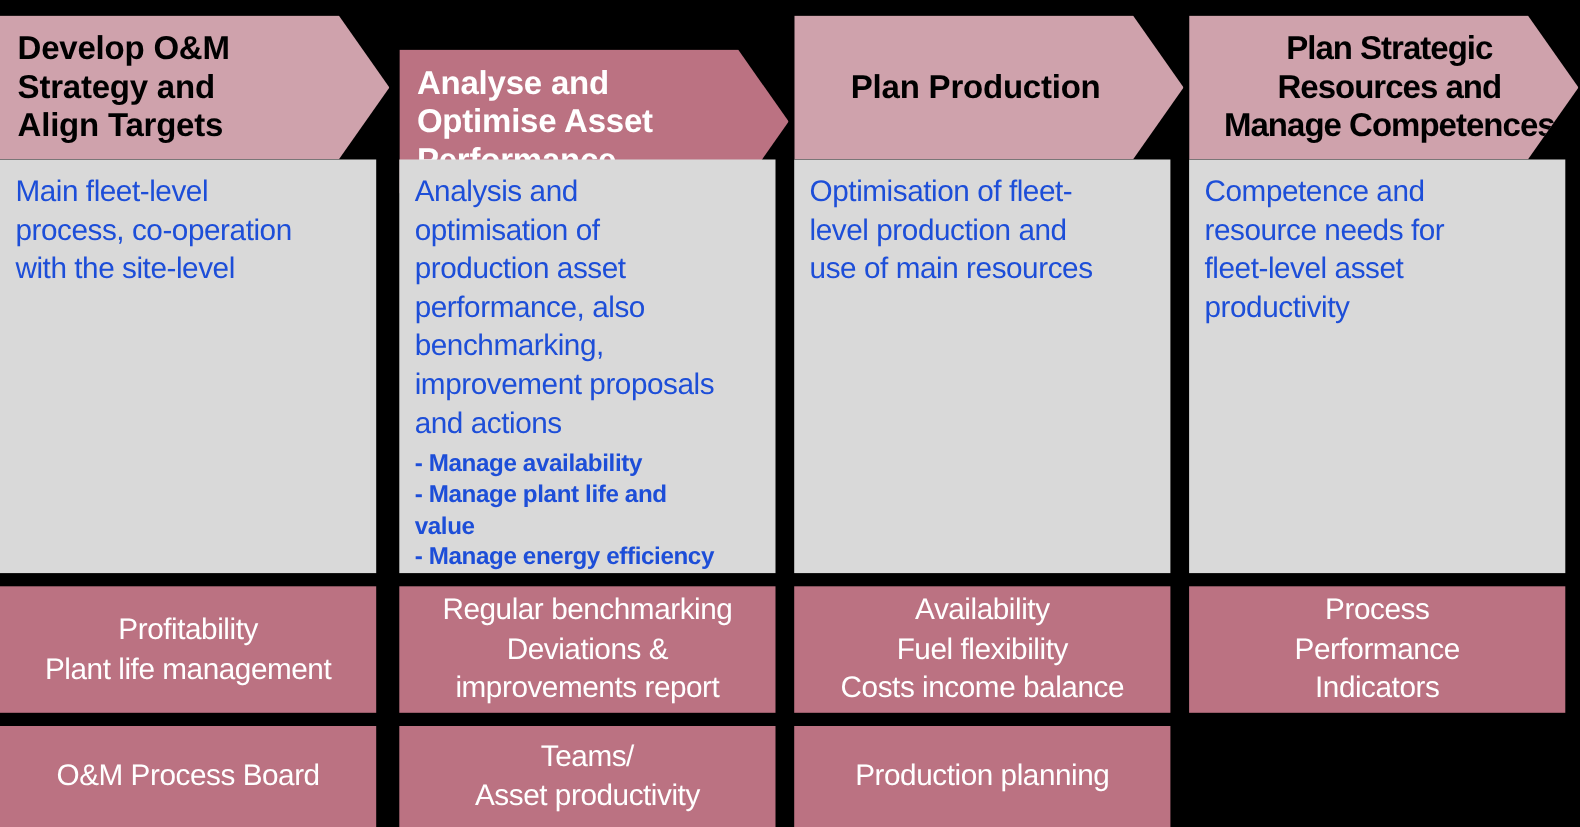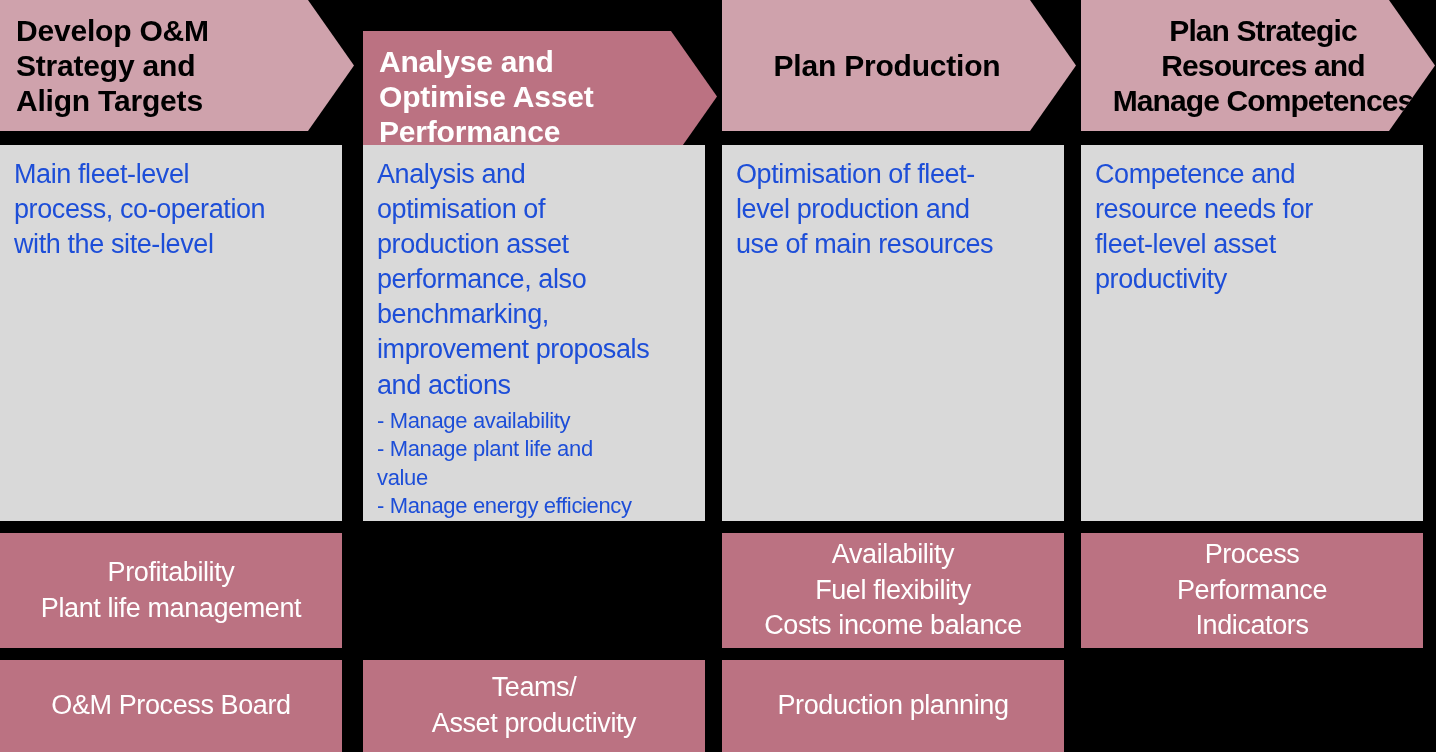--- a/index.html
+++ b/index.html
@@ -29,21 +29,21 @@
     height: 752px;
   }
   .col-0 { left: 0px;    width: 342px; }
   .col-1 { left: 363px;  width: 342px; }
   .col-2 { left: 722px;  width: 274px; }
   .col-3 { left: 1081px; width: 342px; }
 
   
   .chevron {
     position: absolute;
-    top: 0;
+    top: 14px;
     left: 0;
     width: 354px;
     height: 131px;
     box-sizing: border-box;
     padding: 12px 40px 12px 16px;
     display: flex;
     flex-direction: column;
     justify-content: center;
     -webkit-clip-path: polygon(0 0, 308px 0, 354px 50%, 308px 100%, 0 100%);
     clip-path: polygon(0 0, 308px 0, 354px 50%, 308px 100%, 0 100%);
@@ -81,20 +81,21 @@
     font-size: 27px;
     line-height: 1.30;
     letter-spacing: -0.4px;
     white-space: pre-line;
   }
   .body-cell .sublist {
     margin-top: 4px;
     font-size: 22px;
     line-height: 1.30;
     letter-spacing: -0.35px;
+    font-weight: bold;
   }
   .body-cell .sublist .sub-item {
     white-space: pre-line;
     text-indent: 0;
   }
 
   
   .kpi-cell {
     position: absolute;
     top: 533px;
@@ -179,20 +180,25 @@
 benchmarking,
 improvement proposals
 and actions</div>
       <div class="sublist">
         <div class="sub-item">- Manage availability</div>
         <div class="sub-item">- Manage plant life and
   value</div>
         <div class="sub-item">- Manage energy efficiency</div>
       </div>
     </div>
+    <div class="kpi-cell">
+      <div class="ktext">Regular benchmarking
+Deviations &amp;
+improvements report</div>
+    </div>
     <div class="owner-cell">
       <div class="otext">Teams/
 Asset productivity</div>
     </div>
   </div>
 
   <div class="col col-2">
     <div class="chevron light middle-align">
       <div class="htext centered">Plan Production</div>
     </div>

